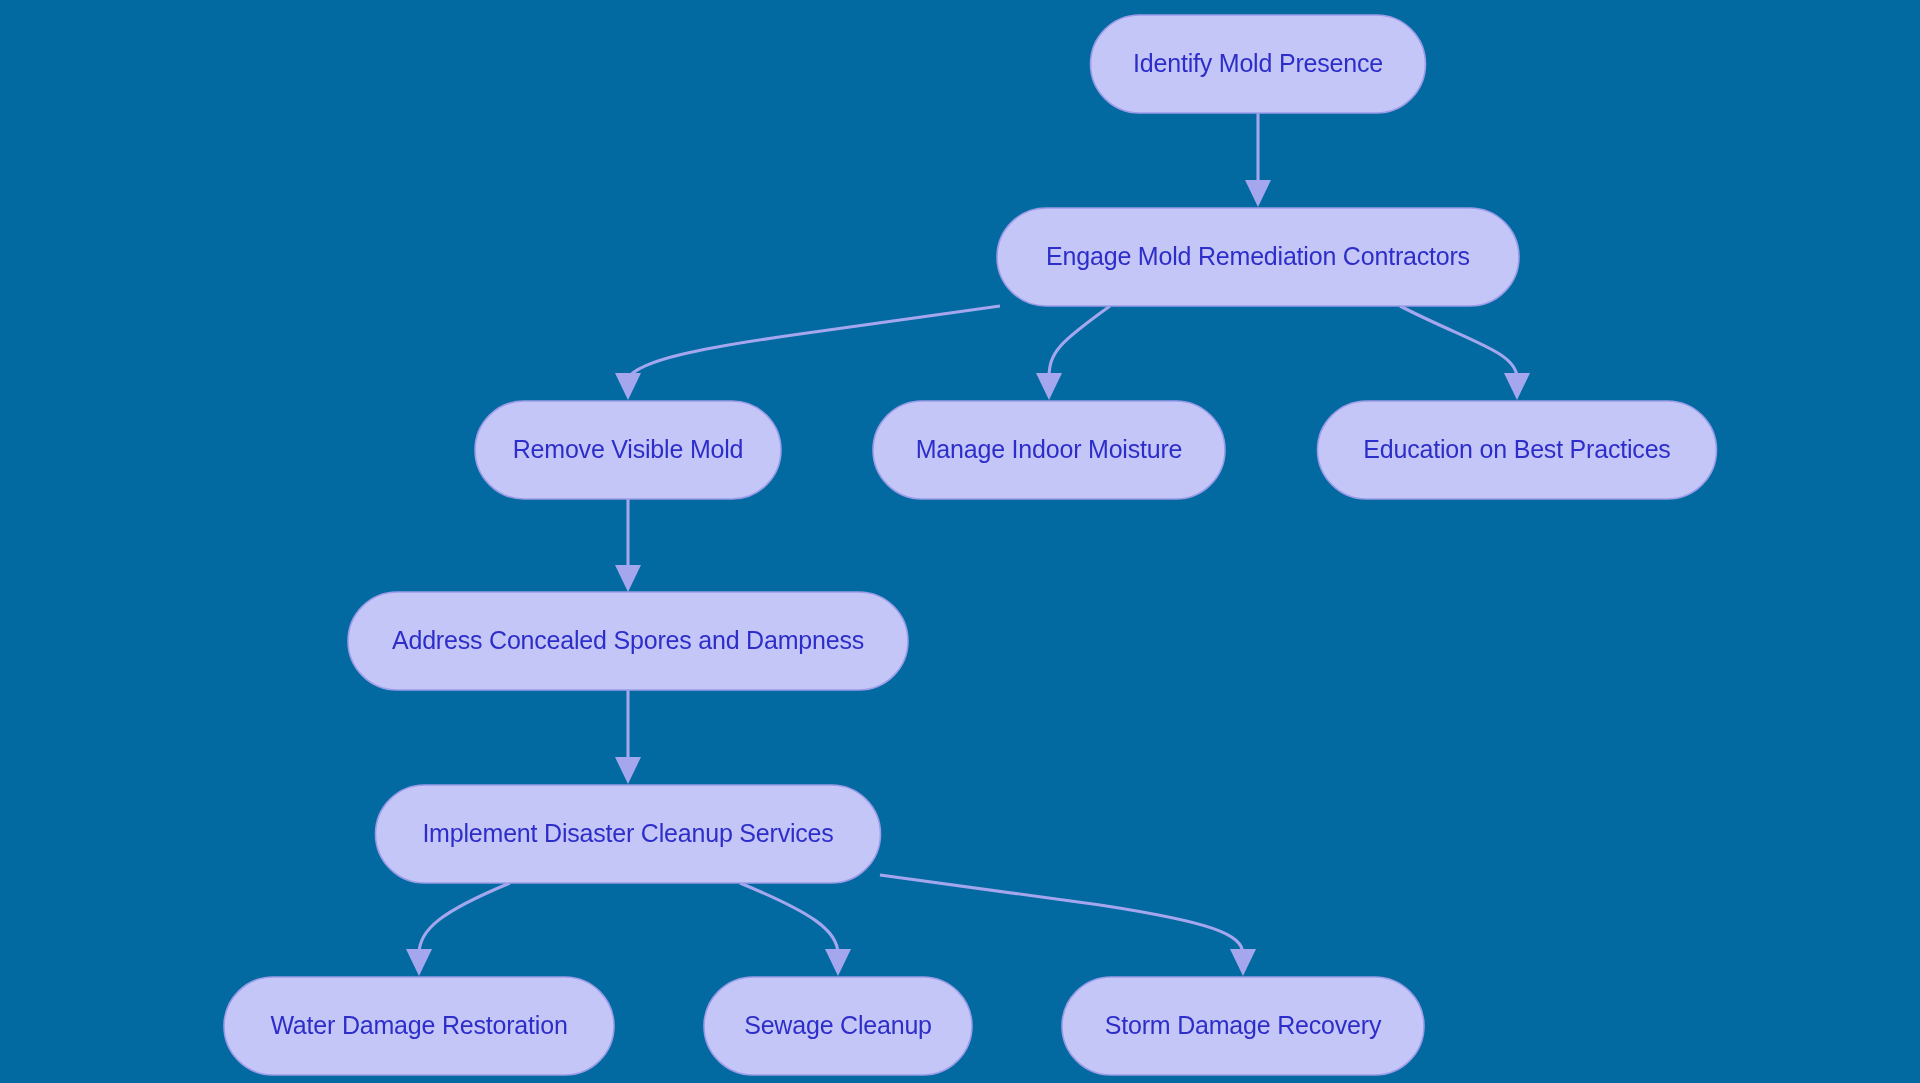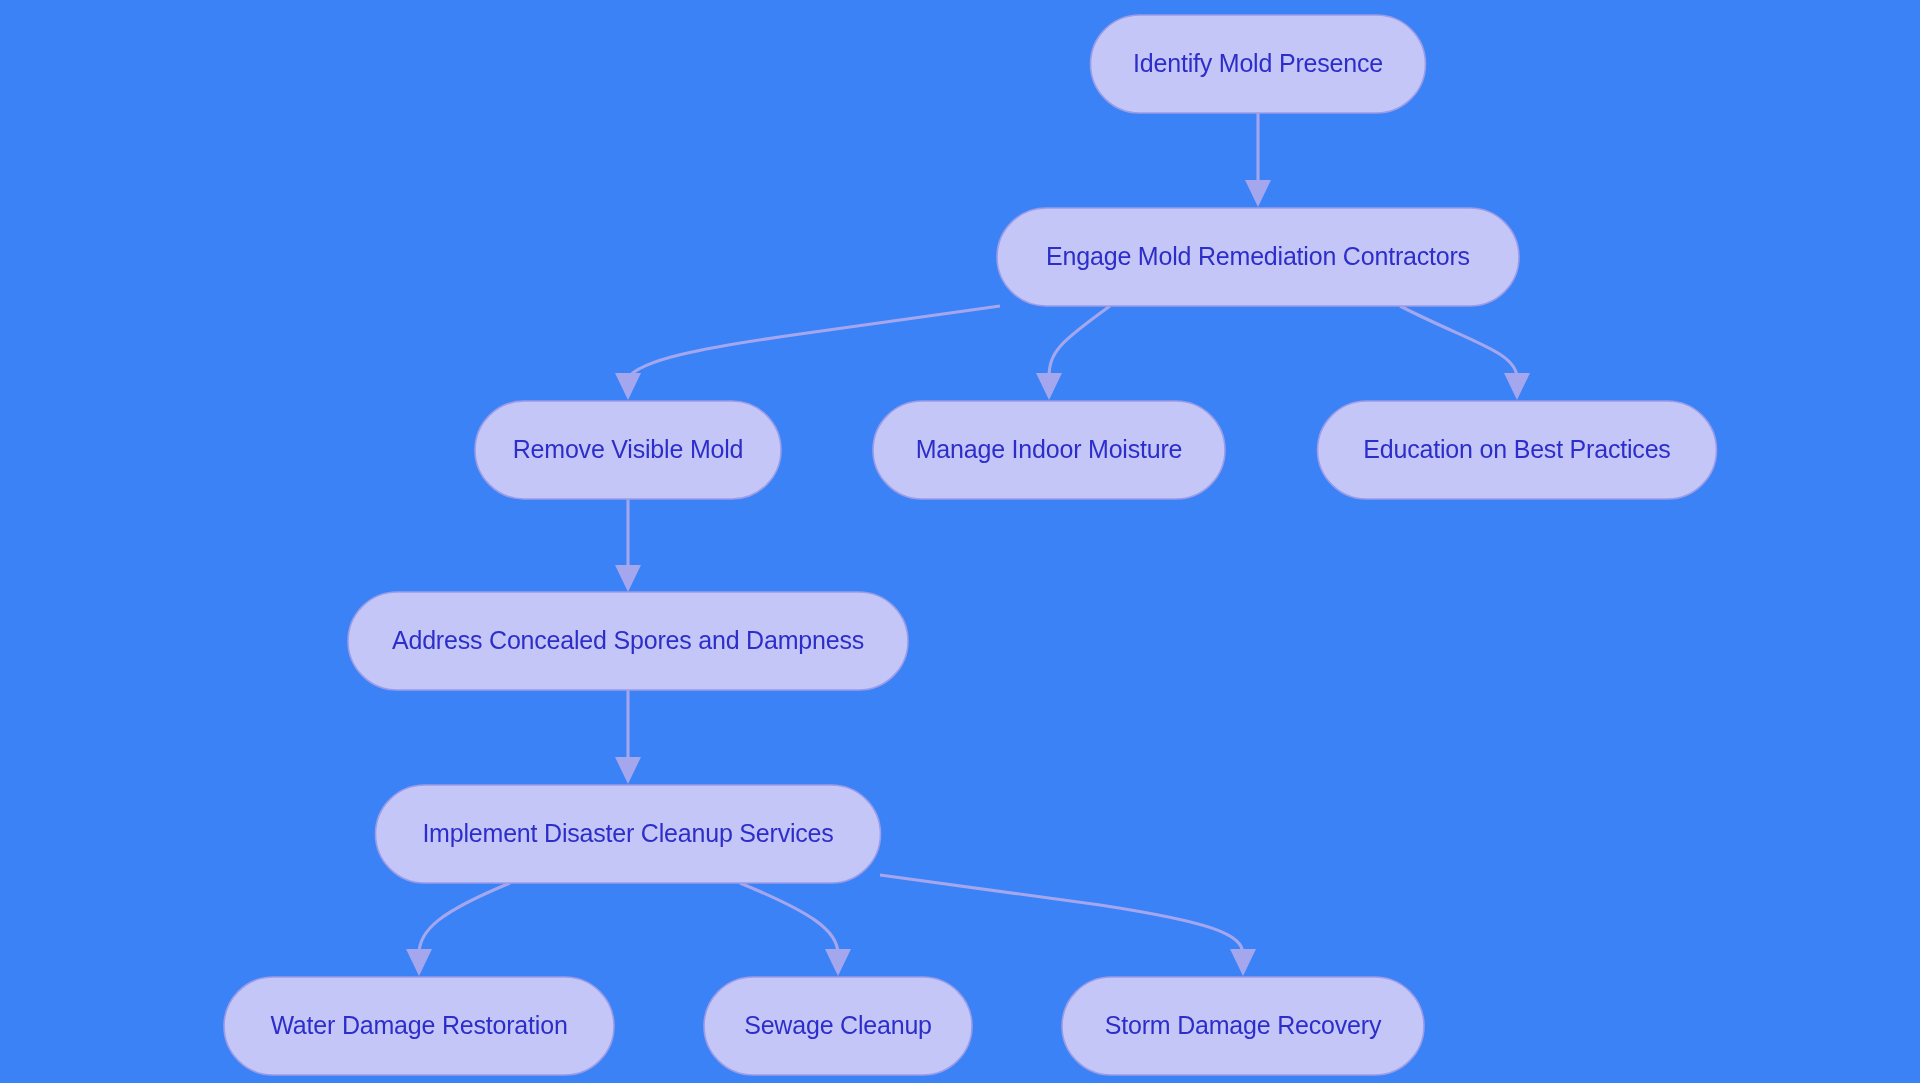--- a/index.html
+++ b/index.html
@@ -10,21 +10,21 @@
   body {
     width: 1920px;
     height: 1083px;
     overflow: hidden;
     font-family: "Liberation Sans", sans-serif;
   }
   #flowchart-root {
     position: relative;
     width: 1920px;
     height: 1083px;
-    background: #3b82f6;
+    background: #0369a1;
   }
   #flow-svg {
     position: absolute;
     top: 0;
     left: 0;
     width: 1920px;
     height: 1083px;
     display: block;
   }
   .node-shape {

